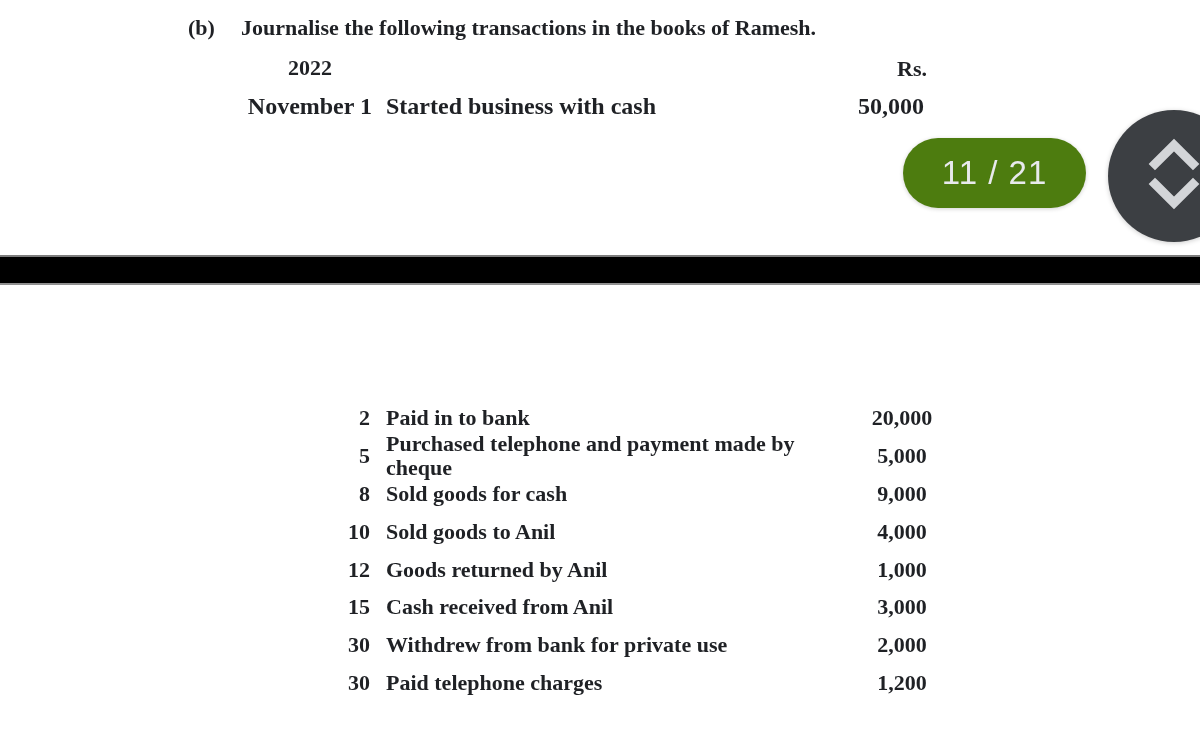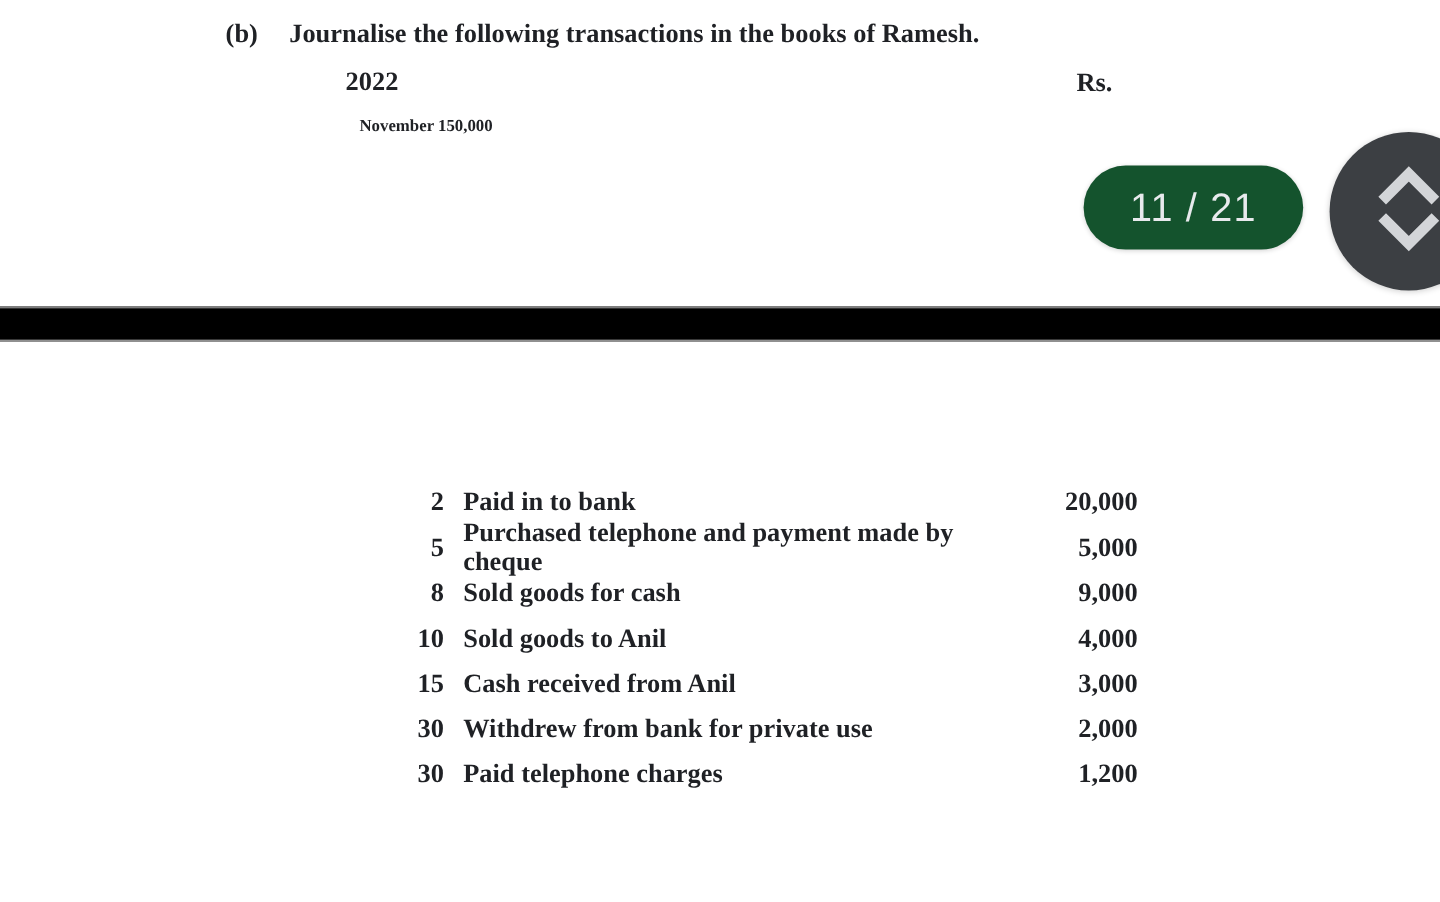--- a/index.html
+++ b/index.html
@@ -16,32 +16,32 @@
   .doc-text{font-weight:700;font-size:22px;line-height:24px;}
   #question-row{position:absolute;top:16px;left:0;width:1200px;height:26px;}
   #question-item-label{position:absolute;left:188px;top:0;}
   #question-text{position:absolute;left:241px;top:0;}
   #year-label{position:absolute;left:288px;top:56px;}
   #currency-header{position:absolute;left:897px;top:57px;}
 
   .entry-row{
     position:absolute;
     display:flex;align-items:baseline;
-    font-weight:700;font-size:14px;line-height:24px;
+    font-weight:700;font-size:24px;line-height:24px;
   }
   #entry-row-1{left:180px;top:94px;width:768px;}
   #entry-row-1 .date-cell{width:192px;text-align:right;}
   #entry-row-1 .desc-cell{flex:1;padding-left:14px;}
   #entry-row-1 .amount-cell{text-align:left;min-width:90px;}
 
   
   #page-indicator-pill{
     position:absolute;left:903px;top:138px;
     width:183px;height:70px;border-radius:35px;
-    background:#14532d;
+    background:#4d7c0f;
     display:flex;align-items:center;justify-content:center;
     box-shadow:0 1px 4px rgba(0,0,0,0.18);
     font-family:"Liberation Sans", sans-serif;
     font-size:33px;color:#e8eaed;letter-spacing:1px;
   }
   #scroll-nav-button{
     position:absolute;left:1108px;top:110px;
     width:132px;height:132px;border-radius:50%;
     background:#3c3f43;
     box-shadow:0 1px 5px rgba(0,0,0,0.2);
@@ -62,37 +62,38 @@
   #transactions{
     position:absolute;left:322px;top:399px;width:626px;
   }
   .t-row{
     height:37.9px;
     display:flex;align-items:center;
     font-weight:700;font-size:22px;line-height:24px;
   }
   .t-row .day-cell{width:48px;text-align:right;}
   .t-row .desc-cell{flex:1;padding-left:16px;}
-  .t-row .amount-cell{text-align:right;min-width:92px;}
+  .t-row .amount-cell{text-align:center;min-width:92px;}
 </style>
 </head>
 <body>
 
 <div id="stage">
 
   <div id="question-row" class="doc-text">
     <span id="question-item-label">(b)</span>
     <span id="question-text">Journalise the following transactions in the books of Ramesh.</span>
   </div>
 
   <span id="year-label" class="doc-text">2022</span>
   <span id="currency-header" class="doc-text">Rs.</span>
 
   <div id="entry-row-1" class="entry-row">
     <span class="date-cell">November 1</span>
+    <span class="desc-cell">Started business with cash</span>
     <span class="amount-cell">50,000</span>
   </div>
 
   <div id="page-indicator-pill">
     <span>11 / 21</span>
   </div>
 
   <div id="scroll-nav-button">
     <svg width="132" height="132" viewBox="0 0 132 132">
       <polyline points="47,54 66,35 85,54" fill="none" stroke="#d3d5d8" stroke-width="9" stroke-linecap="square" stroke-linejoin="miter"></polyline>
@@ -117,20 +118,25 @@
       <span class="day-cell">8</span>
       <span class="desc-cell">Sold goods for cash</span>
       <span class="amount-cell">9,000</span>
     </div>
     <div class="t-row">
       <span class="day-cell">10</span>
       <span class="desc-cell">Sold goods to Anil</span>
       <span class="amount-cell">4,000</span>
     </div>
     <div class="t-row">
+      <span class="day-cell">12</span>
+      <span class="desc-cell">Goods returned by Anil</span>
+      <span class="amount-cell">1,000</span>
+    </div>
+    <div class="t-row">
       <span class="day-cell">15</span>
       <span class="desc-cell">Cash received from Anil</span>
       <span class="amount-cell">3,000</span>
     </div>
     <div class="t-row">
       <span class="day-cell">30</span>
       <span class="desc-cell">Withdrew from bank for private use</span>
       <span class="amount-cell">2,000</span>
     </div>
     <div class="t-row">

